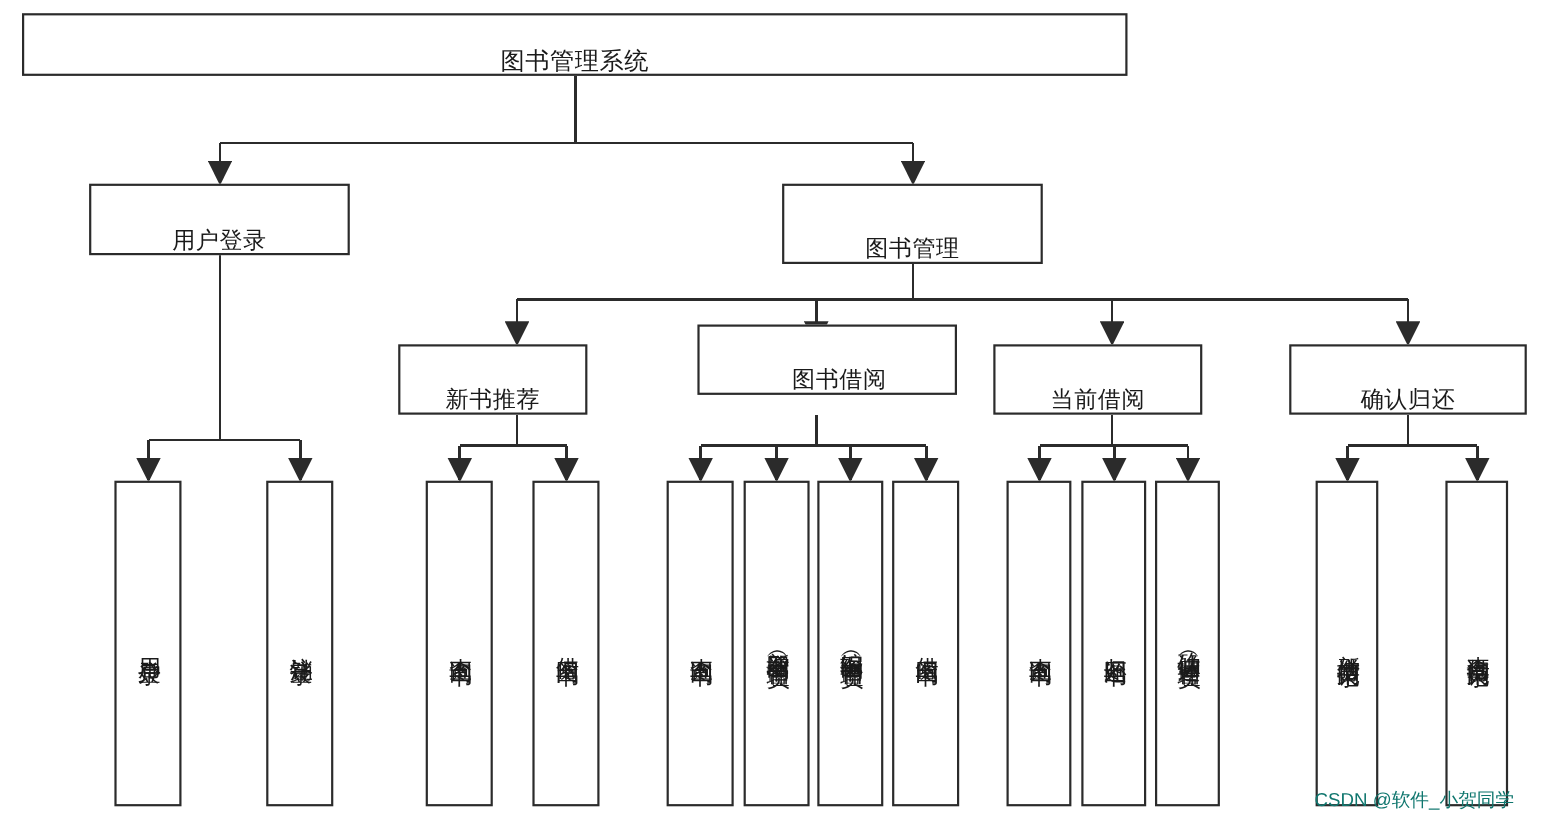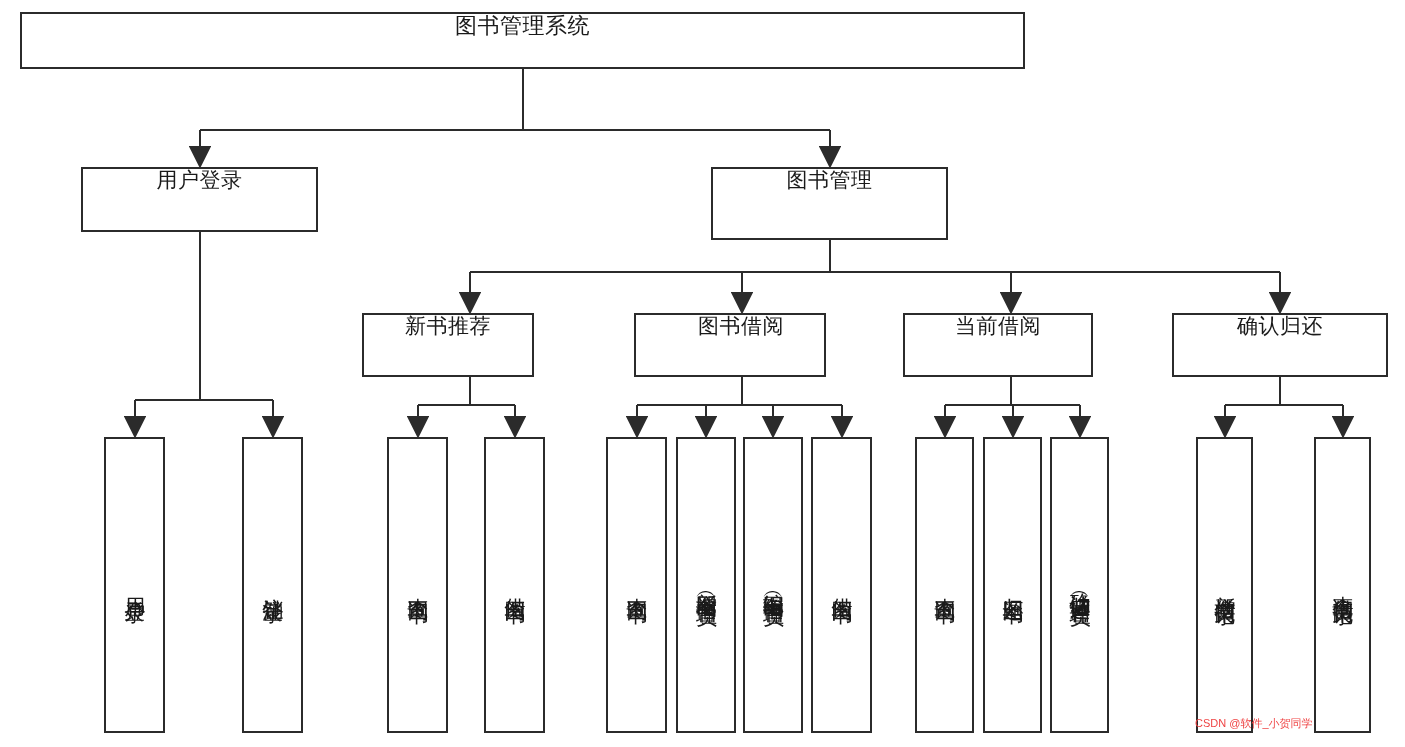--- a/index.html
+++ b/index.html
@@ -25,21 +25,21 @@
     top: 0;
     width: 1405px;
     height: 747px;
   }
   .node {
     position: absolute;
     box-sizing: border-box;
     background: #ffffff;
     border: 2.5px solid #2b2b2b;
     display: flex;
-    align-items: flex-start;
+    align-items: flex-end;
     justify-content: center;
     overflow: hidden;
   }
   .node .label {
     color: #1a1a1a;
     text-align: center;
     line-height: 1.05;
     white-space: pre;
   }
   .node.horizontal .label {
@@ -56,22 +56,22 @@
   .node.vertical .label {
     writing-mode: vertical-rl;
     text-orientation: upright;
     font-size: 21px;
     line-height: 1.18;
     letter-spacing: 2px;
     max-height: 100%;
   }
   .watermark {
     position: absolute;
-    color: #ef4444;
-    font-size: 11px;
+    color: #0f766e;
+    font-size: 17px;
     white-space: nowrap;
     pointer-events: none;
     font-family: "Liberation Sans", "DejaVu Sans", sans-serif;
   }
 </style>
 </head>
 <body>
 
 <div id="diagram-root">
   <svg class="edges" viewBox="0 0 1405 747" preserveAspectRatio="none">
@@ -124,21 +124,21 @@
   <div class="node horizontal" style="left: 81px; top: 167px; width: 237px; height: 65px;">
     <span class="label">用户登录</span>
   </div>
   <div class="node horizontal" style="left: 711px; top: 167px; width: 237px; height: 73px;">
     <span class="label">图书管理</span>
   </div>
 
   <div class="node horizontal" style="left: 362px; top: 313px; width: 172px; height: 64px;">
     <span class="label">新书推荐</span>
   </div>
-  <div class="node horizontal" style="left: 634px; top: 313px; width: 192px; height: 64px; padding-left: 22px;">
+  <div class="node horizontal" style="left: 634px; top: 295px; width: 236px; height: 64px; padding-left: 22px;">
     <span class="label">图书借阅</span>
   </div>
   <div class="node horizontal" style="left: 903px; top: 313px; width: 190px; height: 64px;">
     <span class="label">当前借阅</span>
   </div>
   <div class="node horizontal" style="left: 1172px; top: 313px; width: 216px; height: 64px;">
     <span class="label">确认归还</span>
   </div>
 
   <div class="node vertical" style="left: 104px; top: 437px; width: 61px; height: 296px;">

